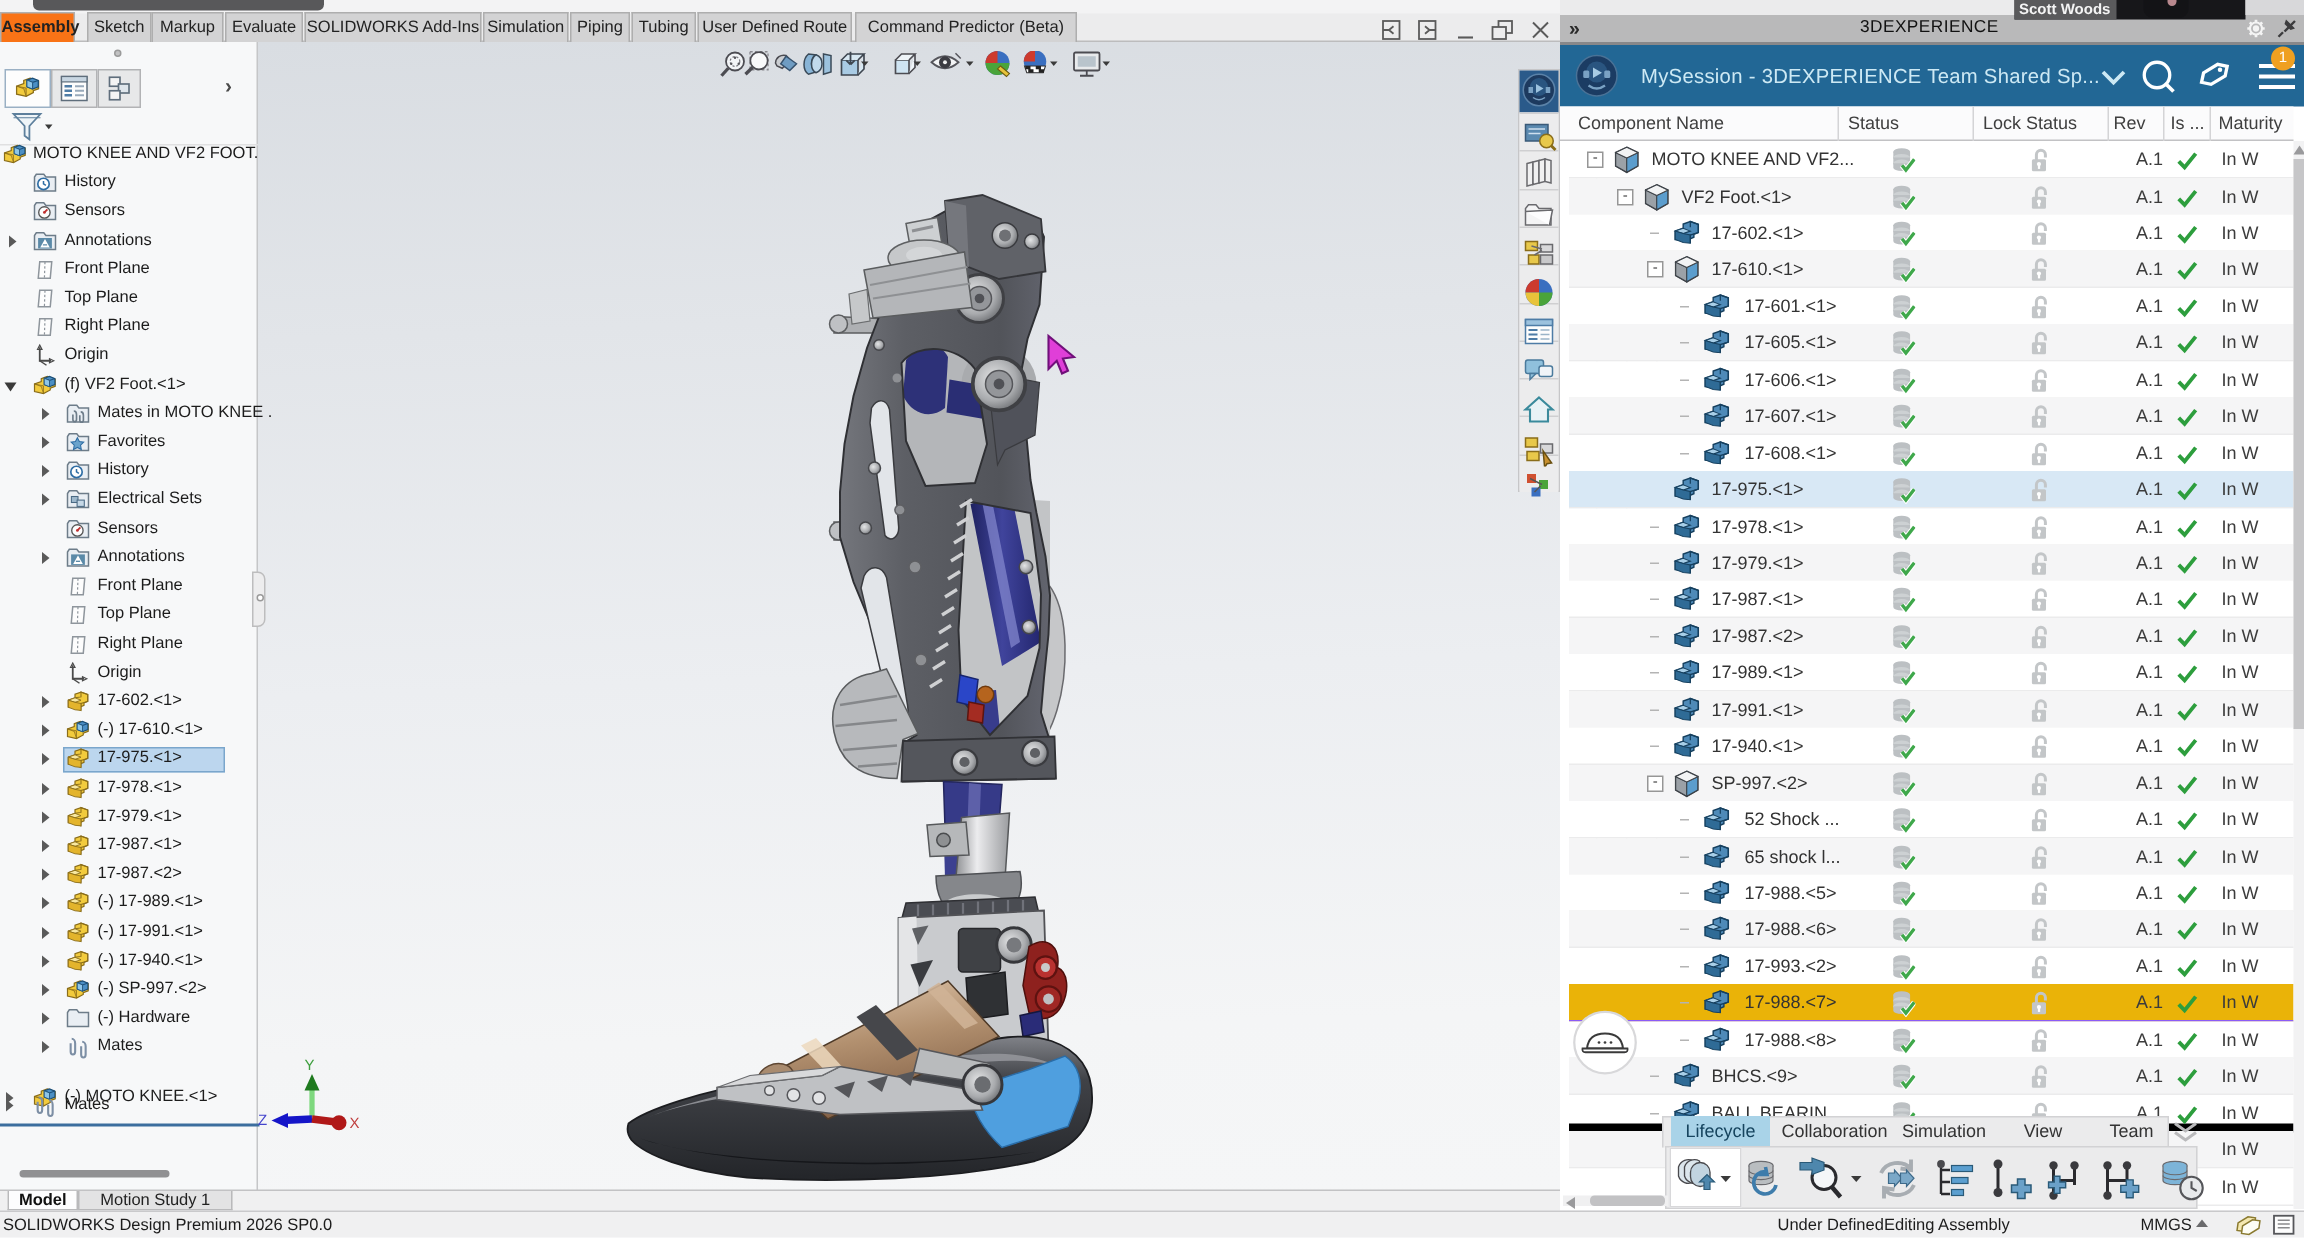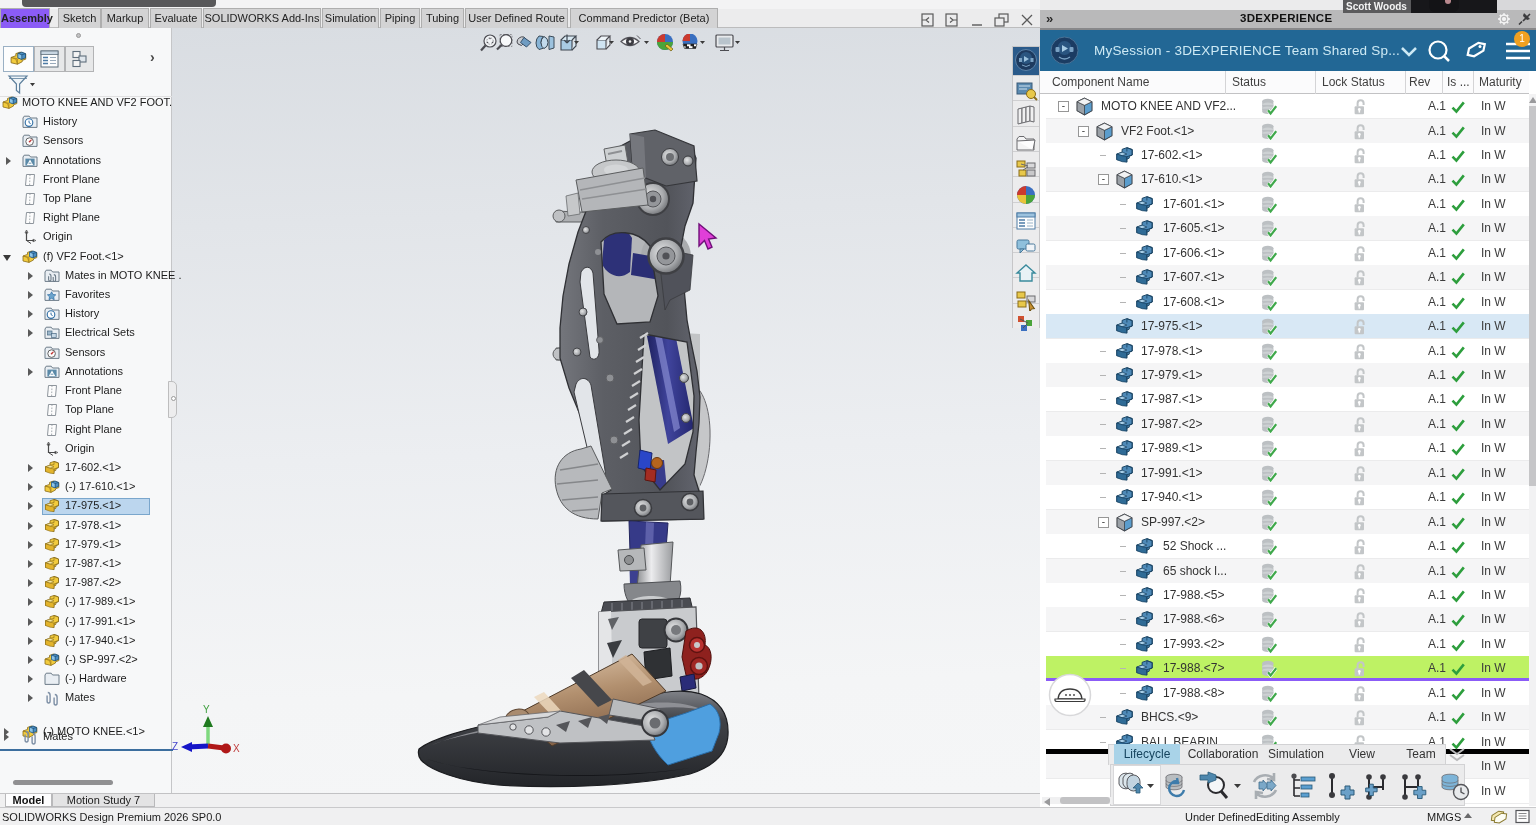--- a/index.html
+++ b/index.html
@@ -8,21 +8,21 @@
 .tab{position:absolute;top:0;height:20px;line-height:19px;text-align:center;font-size:11px;color:#222;background:#d3d3d4;border:1px solid #aeaeae;border-bottom:none}
 .trow{position:absolute;left:0;width:172px;height:19px;font-size:11px;color:#1c1c1c;white-space:nowrap}
 .trow .tx{position:absolute;top:2px}
 .arr{position:absolute;width:0;height:0;border-left:5px solid #5a5a5a;border-top:4px solid transparent;border-bottom:4px solid transparent;top:5px}
 .arrd{position:absolute;width:0;height:0;border-top:6px solid #3a3a3a;border-left:4px solid transparent;border-right:4px solid transparent;top:7px}
 .rrow{position:absolute;left:1046px;width:483px;height:25px;font-size:12px;color:#333;white-space:nowrap}
 .rrow .nm{position:absolute;top:5px}
 .expb{position:absolute;top:7px;width:11px;height:11px;background:#fff;border:1px solid #969696;font-size:10px;line-height:8px;text-align:center;color:#444}
 .dash{position:absolute;top:12px;width:6px;height:1px;background:#b4b4b4}
 .ic{position:absolute}
-.rev{position:absolute;left:364px;width:36px;text-align:right;top:5px;color:#3c3c3c}
+.rev{position:absolute;left:378px;width:36px;text-align:left;top:5px;color:#3c3c3c}
 .inw{position:absolute;left:435px;top:5px;color:#3c3c3c}
 .hcell{position:absolute;top:0;height:23px;font-size:12px;color:#3f3f3f;line-height:23px}
 </style></head><body>
 <div id="root">
 <svg width="0" height="0" style="position:absolute">
       <defs>
 <symbol id="py" viewBox="0 0 16 16">
           <path d="M1.5,11.5 L1.5,6.8 6,5.2 6,2.8 10,1.4 14.5,3 14.5,7.6 12,8.6 12,10.2 8,12 Z" fill="#f2cb3d" stroke="#8a6d1a" stroke-width="0.8"></path>
           <path d="M1.5,6.8 6,8.2 6,12 10,13.6 10,9 14.5,7.6 14.5,3 10,1.4 10,4.6 6,5.2" fill="none" stroke="#8a6d1a" stroke-width="0.7"></path>
           <path d="M1.5,6.8 6,8.2 10,6.8 6,5.2Z" fill="#f8e8a0" stroke="#8a6d1a" stroke-width="0.6"></path>
@@ -84,21 +84,21 @@
           <path d="M3.8,2.5 a2.3,3 0 0 1 2.3,3 L6.1,11 a1.5,2 0 0 1 -3,0 L3.1,5.5" fill="none" stroke="#7d8fa5" stroke-width="1.4"></path>
           <path d="M10.8,4.5 a2.3,3 0 0 1 2.3,3 L13.1,13 a1.5,2 0 0 1 -3,0 L10.1,7.5" fill="none" stroke="#7d8fa5" stroke-width="1.4"></path>
         </symbol>
 </defs>
     </svg>
 
 <div class="ab" style="left:0;top:0;width:1040px;height:9px;background:#f3f3f4"></div>
 <div class="ab" style="left:22px;top:0;width:194px;height:7px;background:#58585a;border-radius:0 0 4px 4px"></div>
 <div class="ab" style="left:1040px;top:0;width:496px;height:10px;background:#ebebec"></div>
 <div class="ab" style="left:0;top:9px;width:1040px;height:19px;background:#ececed;border-bottom:1px solid #bcbcbd"></div>
-<div class="tab" style="left:0px;top:8px;width:50px;background:#8b5cf6;border-color:#b0b0b0;font-weight:bold;border-bottom:1px solid #f9f9fa;height:21px">Assembly</div>
+<div class="tab" style="left:0px;top:8px;width:50px;background:#f97316;border-color:#b0b0b0;font-weight:bold;border-bottom:1px solid #f9f9fa;height:21px">Assembly</div>
 <div class="tab" style="left:58px;top:8px;width:43px">Sketch</div>
 <div class="tab" style="left:101px;top:8px;width:48px">Markup</div>
 <div class="tab" style="left:150px;top:8px;width:52px">Evaluate</div>
 <div class="tab" style="left:203px;top:8px;width:118px">SOLIDWORKS Add-Ins</div>
 <div class="tab" style="left:322px;top:8px;width:57px">Simulation</div>
 <div class="tab" style="left:380px;top:8px;width:40px">Piping</div>
 <div class="tab" style="left:421px;top:8px;width:43px">Tubing</div>
 <div class="tab" style="left:465px;top:8px;width:103px">User Defined Route</div>
 <div class="tab" style="left:570px;top:8px;width:148px">Command Predictor (Beta)</div>
 <svg class="ab" style="left:920px;top:12px" width="118" height="16" viewBox="0 0 118 16">
@@ -691,21 +691,21 @@
     </svg>
 <svg class="ab" style="left:1014px;top:312px" width="24" height="24" viewBox="0 0 24 24">
       <rect x="4" y="4" width="6" height="6" fill="#d05030"></rect>
       <rect x="12" y="8" width="6" height="6" fill="#4aa43a"></rect>
       <rect x="7" y="13" width="6" height="6" fill="#3a6fc0"></rect>
       <path d="M6,7 l8,4 M13,12 l-4,4" stroke="#555"></path>
     </svg>
 <div class="ab" style="left:1040px;top:10px;width:496px;height:815px;background:#fff"></div>
 <div class="ab" style="left:1040px;top:10px;width:496px;height:20px;background:#b9b9ba;border-bottom:2px solid #88888a"></div>
 <div class="ab" style="left:1046px;top:11px;width:20px;height:16px;font-size:13px;color:#2a2a2a;font-weight:bold">»</div>
-<div class="ab" style="left:1240px;top:12px;font-size:11.5px;font-weight:bold;color:#111;letter-spacing:0.3px">3DEXPERIENCE</div>
+<div class="ab" style="left:1240px;top:12px;font-size:11.5px;font-weight:normal;color:#111;letter-spacing:0.3px">3DEXPERIENCE</div>
 <svg class="ab" style="left:1497px;top:11px" width="36" height="16" viewBox="0 0 36 16">
 <g stroke="#f4f4f4" fill="none" stroke-width="1.4">
 <circle cx="7" cy="8" r="4"></circle>
         <circle cx="7" cy="8" r="1.4" fill="#f4f4f4"></circle>
 <g stroke-width="1.8">
           <path d="M7,2.2 l0,2 M7,11.8 l0,2 M1.2,8 l2,0 M10.8,8 l2,0 M2.9,3.9 l1.4,1.4 M9.7,10.7 l1.4,1.4 M2.9,12.1 l1.4,-1.4 M9.7,5.3 l1.4,-1.4"></path>
         </g>
 <path d="M26,10 L33,3 M27,3.5 l4.5,4.5 M25,10.5 l-3,3" stroke="#3c3c3e" stroke-width="1.6"></path>
 <path d="M27,2 l6,6 -3,1 -4,-4Z" fill="#3c3c3e" stroke="none"></path>
 </g>
@@ -1158,21 +1158,21 @@
       </svg>
       <svg class="ic" style="left:307px;top:4px" width="14" height="18">
         <use href="#lk"></use>
       </svg>
       <span class="rev">A.1</span>
       <svg class="ic" style="left:404px;top:5px" width="16" height="16">
         <use href="#ck"></use>
       </svg>
       <span class="inw">In W</span>
     </div>
-<div class="rrow" style="top:656.4px;background:#bef264;border-bottom:3px solid #8b5cf6">
+<div class="rrow" style="top:656.4px;background:#eab308;border-bottom:1px solid #8b5cf6">
       <span class="dash" style="left:74px"></span>
       <svg class="ic" style="left:89px;top:3px" width="19" height="19">
         <use href="#pb"></use>
       </svg>
       <span class="nm" style="left:117px">17-988.&lt;7&gt;</span>
       <svg class="ic" style="left:215px;top:4px" width="16" height="18">
         <use href="#db"></use>
       </svg>
       <svg class="ic" style="left:307px;top:4px" width="14" height="18">
         <use href="#lk"></use>
@@ -1322,21 +1322,21 @@
 <circle cx="22" cy="22" r="20.5" fill="#fff" stroke="#d8d8da" stroke-width="1.5"></circle>
 <path d="M10,26 q1,-10 12,-10 q11,0 12,10Z" fill="#fdfdfd" stroke="#3a3a3a" stroke-width="1.3"></path>
 <path d="M7,26 L37,26 q0.5,2.5 -2,2.5 L9,28.5 q-2.5,0 -2,-2.5Z" fill="#fdfdfd" stroke="#3a3a3a" stroke-width="1.2"></path>
 <circle cx="18" cy="22" r="0.9" fill="#3a3a3a"></circle>
       <circle cx="22" cy="22" r="0.9" fill="#3a3a3a"></circle>
       <circle cx="26" cy="22" r="0.9" fill="#3a3a3a"></circle>
 </svg>
 <div class="ab" style="left:0;top:793px;width:1040px;height:1px;background:#c2c2c4"></div>
 <div class="ab" style="left:0;top:794px;width:1040px;height:13px;background:#f0f0f1"></div>
 <div class="ab" style="left:5px;top:794px;width:47px;height:13px;background:#fdfdfe;border:1px solid #b9b9bb;border-top:none;font-size:11px;font-weight:bold;text-align:center;line-height:13px;color:#111">Model</div>
-<div class="ab" style="left:52px;top:794px;width:103px;height:13px;background:#e3e3e4;border:1px solid #b9b9bb;border-top:none;font-size:11px;text-align:center;line-height:13px;color:#222">Motion Study 7</div>
+<div class="ab" style="left:52px;top:794px;width:103px;height:13px;background:#e3e3e4;border:1px solid #b9b9bb;border-top:none;font-size:11px;text-align:center;line-height:13px;color:#222">Motion Study 1</div>
 <div class="ab" style="left:0;top:807px;width:1536px;height:18px;background:#f0f0f1;border-top:1px solid #c9c9cb"></div>
 <div class="ab" style="left:2px;top:811px;font-size:11px;color:#1c1c1c">SOLIDWORKS Design Premium 2026 SP0.0</div>
 <div class="ab" style="left:1185px;top:811px;font-size:11px;color:#1c1c1c">Under Defined</div>
 <div class="ab" style="left:1256px;top:811px;font-size:11px;color:#1c1c1c">Editing Assembly</div>
 <div class="ab" style="left:1427px;top:811px;font-size:11px;color:#1c1c1c">MMGS</div>
 <div class="ab" style="left:1464px;top:813px;width:0;height:0;border-bottom:5px solid #6a6a6c;border-left:4px solid transparent;border-right:4px solid transparent"></div>
 <svg class="ab" style="left:1490px;top:809px" width="44 " height="15" viewBox="0 0 44 15">
 <path d="M2,7 l6,-5 5,0 0,5 -6,5 -5,0Z" fill="#f4e8b0" stroke="#8a7a30" stroke-width="1" transform="rotate(8 7 7)"></path>
 <path d="M5,9 l6,-5 5,0 0,5 -6,5 -5,0Z" fill="#fdfdf4" stroke="#8a7a30" stroke-width="1" transform="rotate(8 10 9)"></path>
 <rect x="26" y="1.5" width="13" height="12" fill="#fdfdfd" stroke="#55565a" stroke-width="1.2"></rect>

